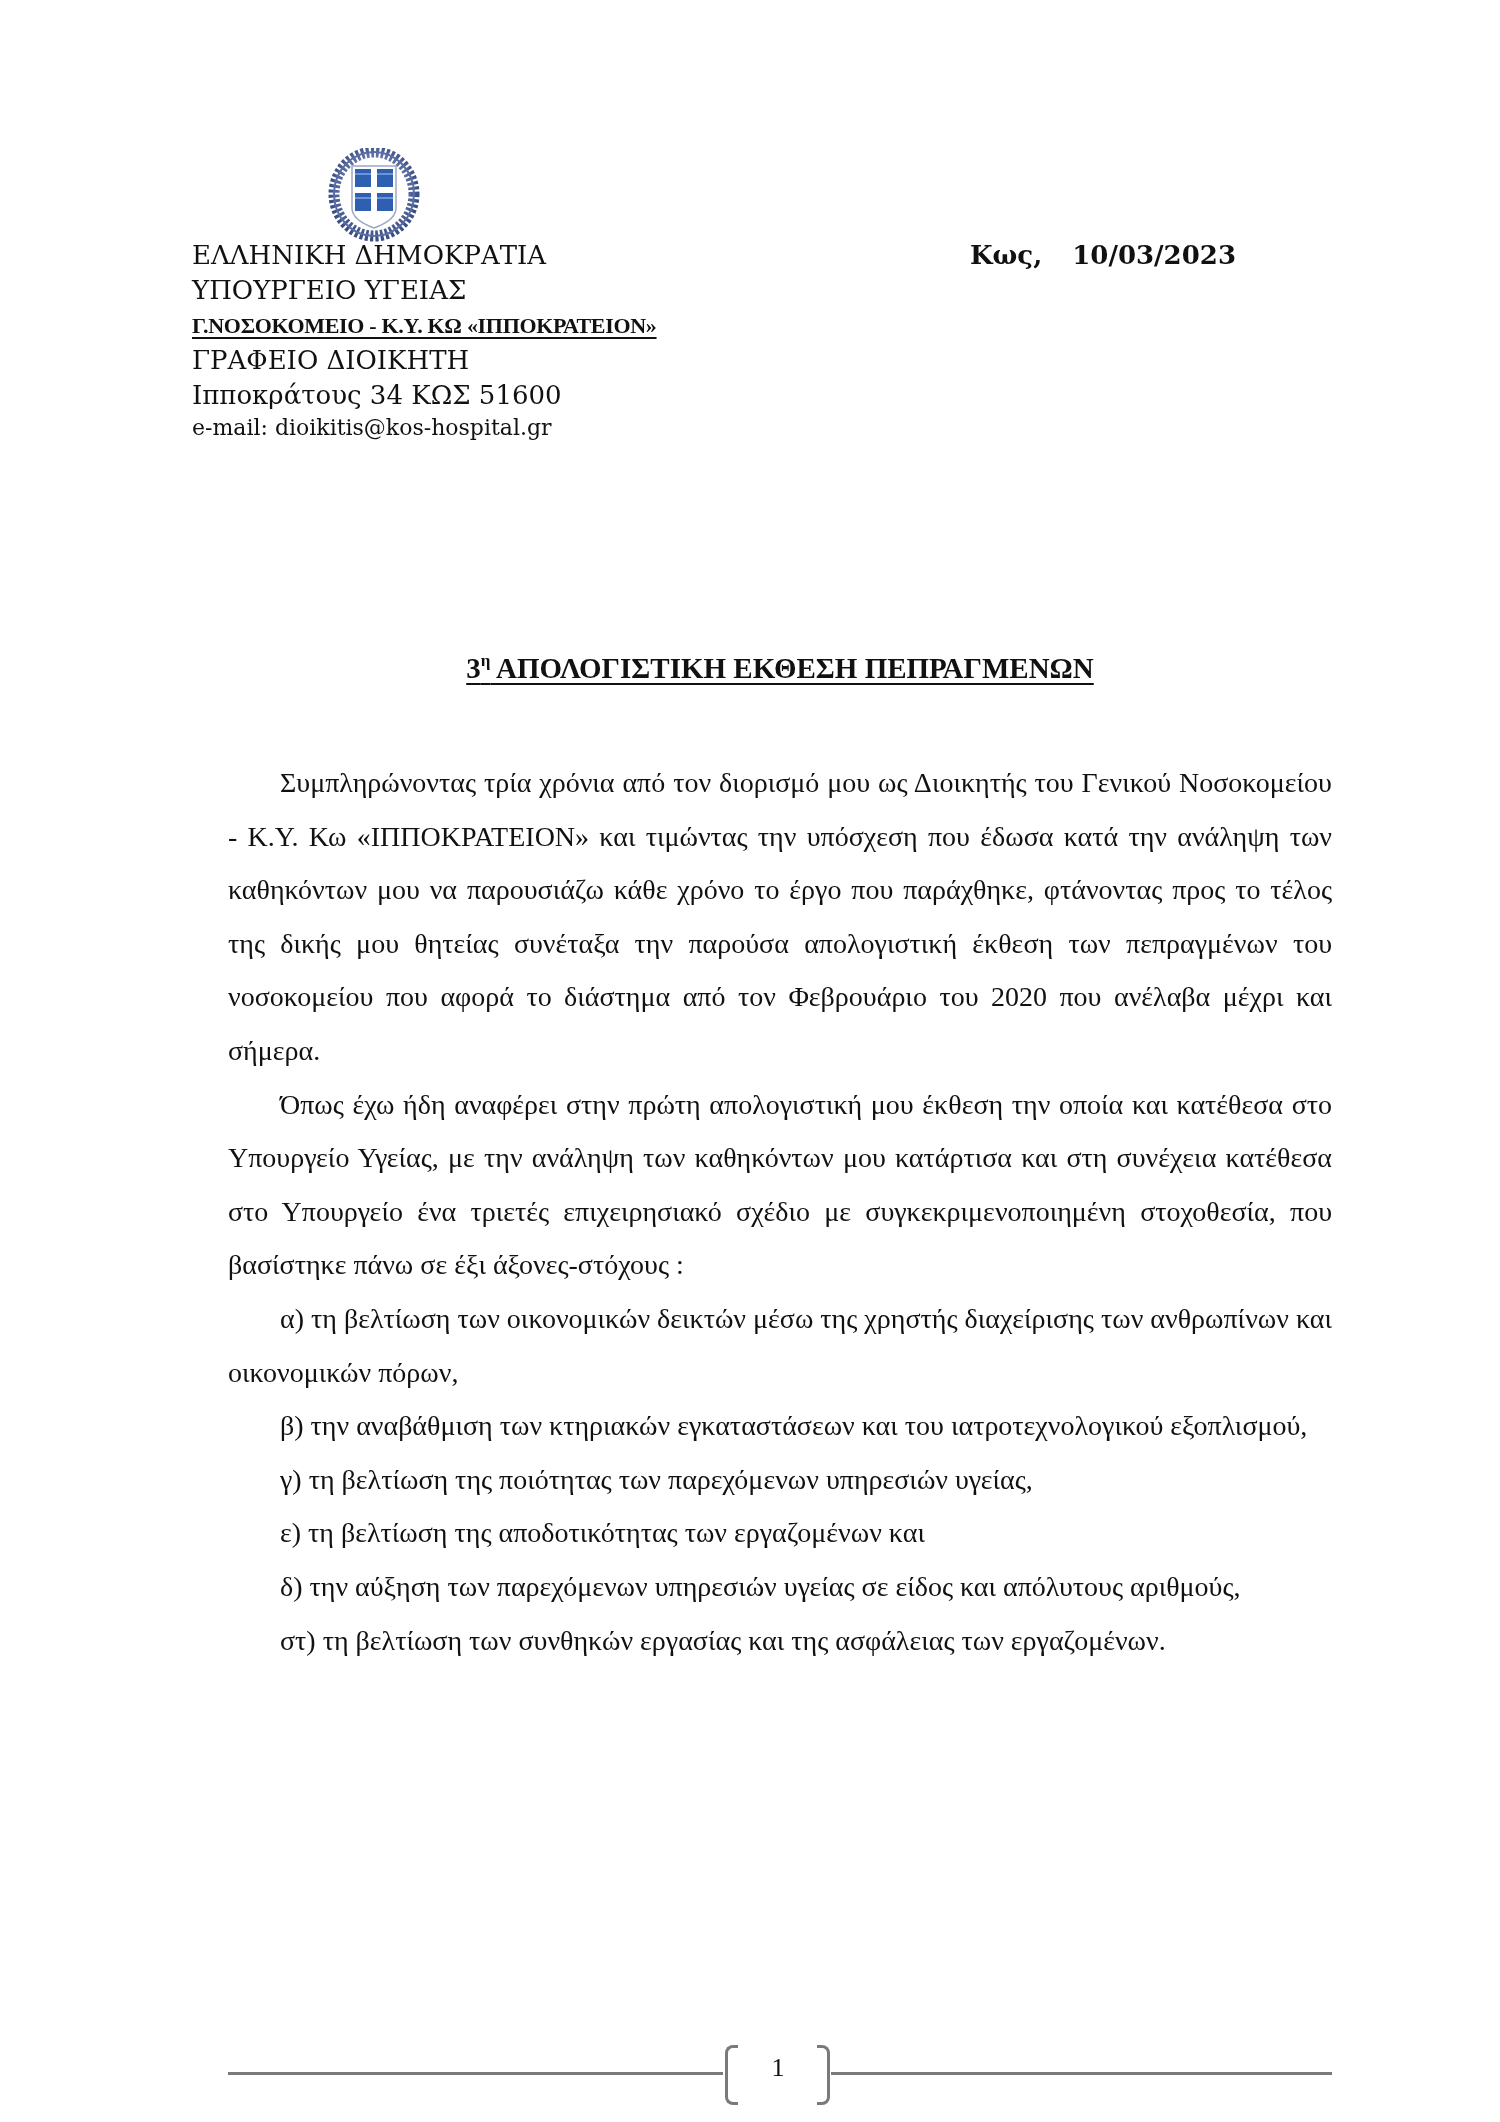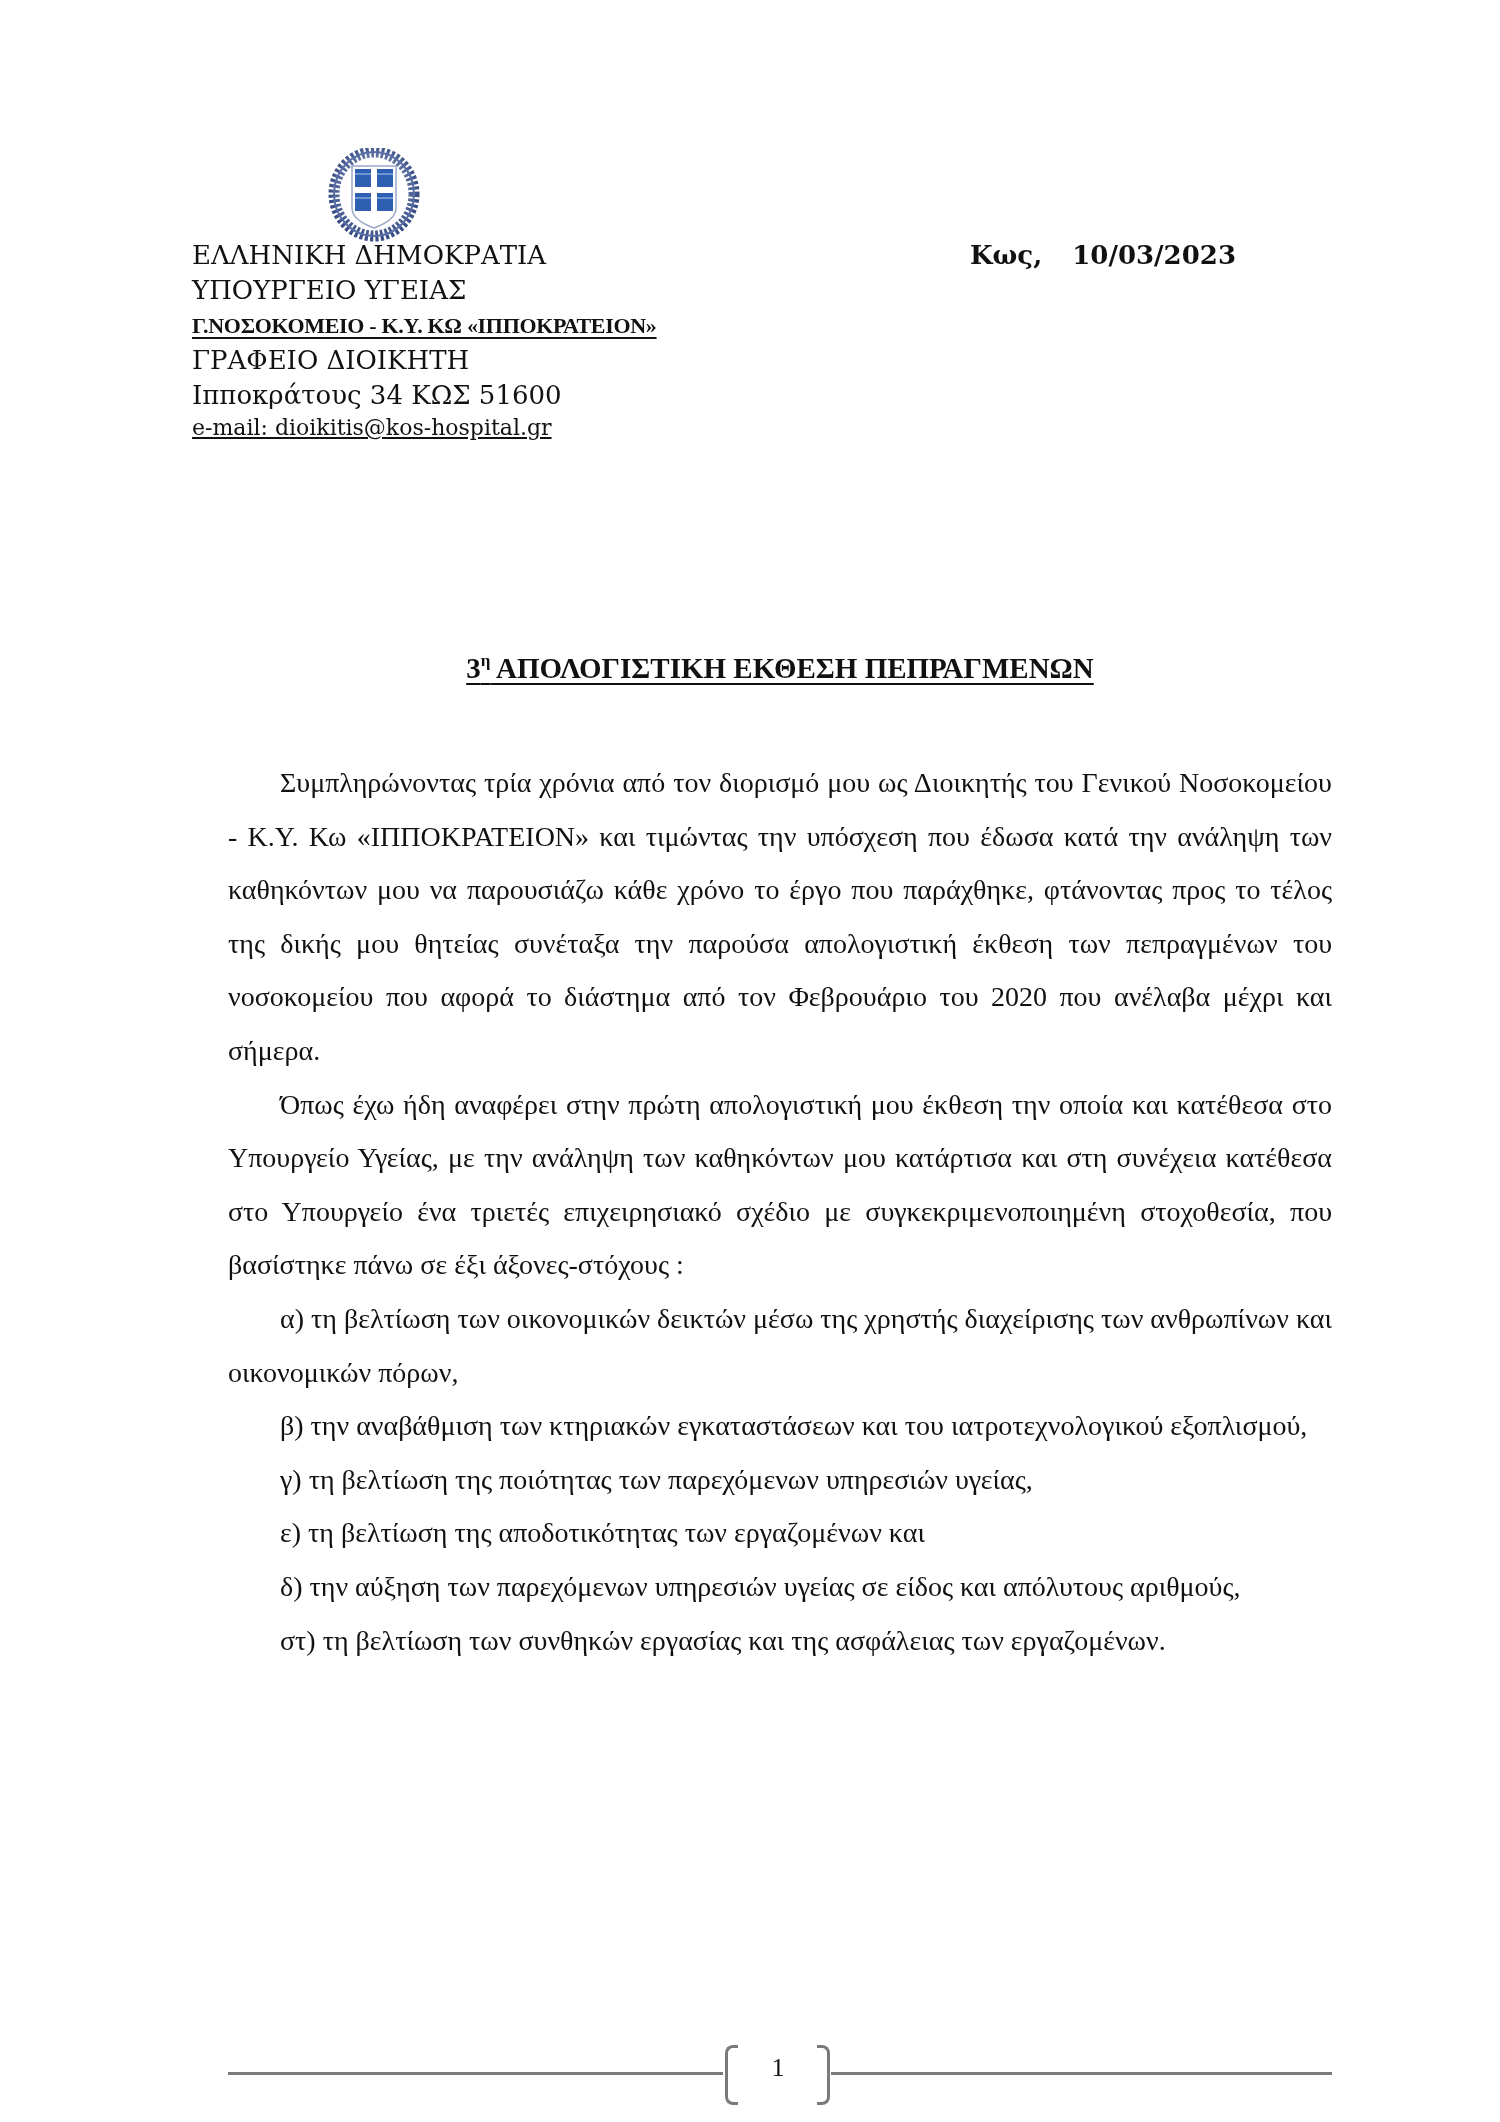--- a/index.html
+++ b/index.html
@@ -4,21 +4,21 @@
   <style>
     html, body { margin: 0; padding: 0; background: #ffffff; }
     body { width: 1500px; height: 2122px; position: relative; overflow: hidden; color: #111; }
     .page { position: absolute; left: 0; top: 0; width: 1500px; height: 2122px; margin-top: 40px; }
 
     .emblem { position: absolute; left: 326px; top: 108px; width: 96px; height: 96px; }
 
     .letterhead { position: absolute; left: 192px; top: 198px; font-family: "DejaVu Serif", serif; font-size: 26px; line-height: 35px; color: #111; }
     .letterhead div { white-space: nowrap; }
     .letterhead .lh-hospital { font-family: "Liberation Serif", serif; font-weight: bold; font-size: 22px; text-decoration: underline; text-underline-offset: 4px; letter-spacing: -0.3px; }
-    .letterhead .lh-small { font-size: 22px; line-height: 30px; text-decoration: underline; }
+    .letterhead .lh-small { font-size: 22px; line-height: 30px; }
     .letterhead sup { font-size: 15px; vertical-align: 9px; line-height: 0; }
 
     .date-block { position: absolute; left: 970px; top: 198px; font-family: "DejaVu Serif", serif; font-weight: bold; font-size: 26px; line-height: 35px; white-space: nowrap; }
     .date-block .place { margin-right: 30px; }
 
     .doc-title { position: absolute; left: 0; width: 1560px; top: 612px; text-align: center; font-family: "Liberation Serif", serif; font-weight: bold; font-size: 29px; text-decoration: underline; text-decoration-thickness: 2px; text-underline-offset: 5px; white-space: nowrap; }
     .doc-title sup { font-size: 17px; vertical-align: 12px; line-height: 0; }
 
     .body-text { position: absolute; left: 228px; top: 716px; width: 1104px; font-family: "Liberation Serif", serif; font-size: 28px; line-height: 53.6px; color: #111; }
     .body-text p { margin: 0; text-align: justify; text-indent: 52px; }

